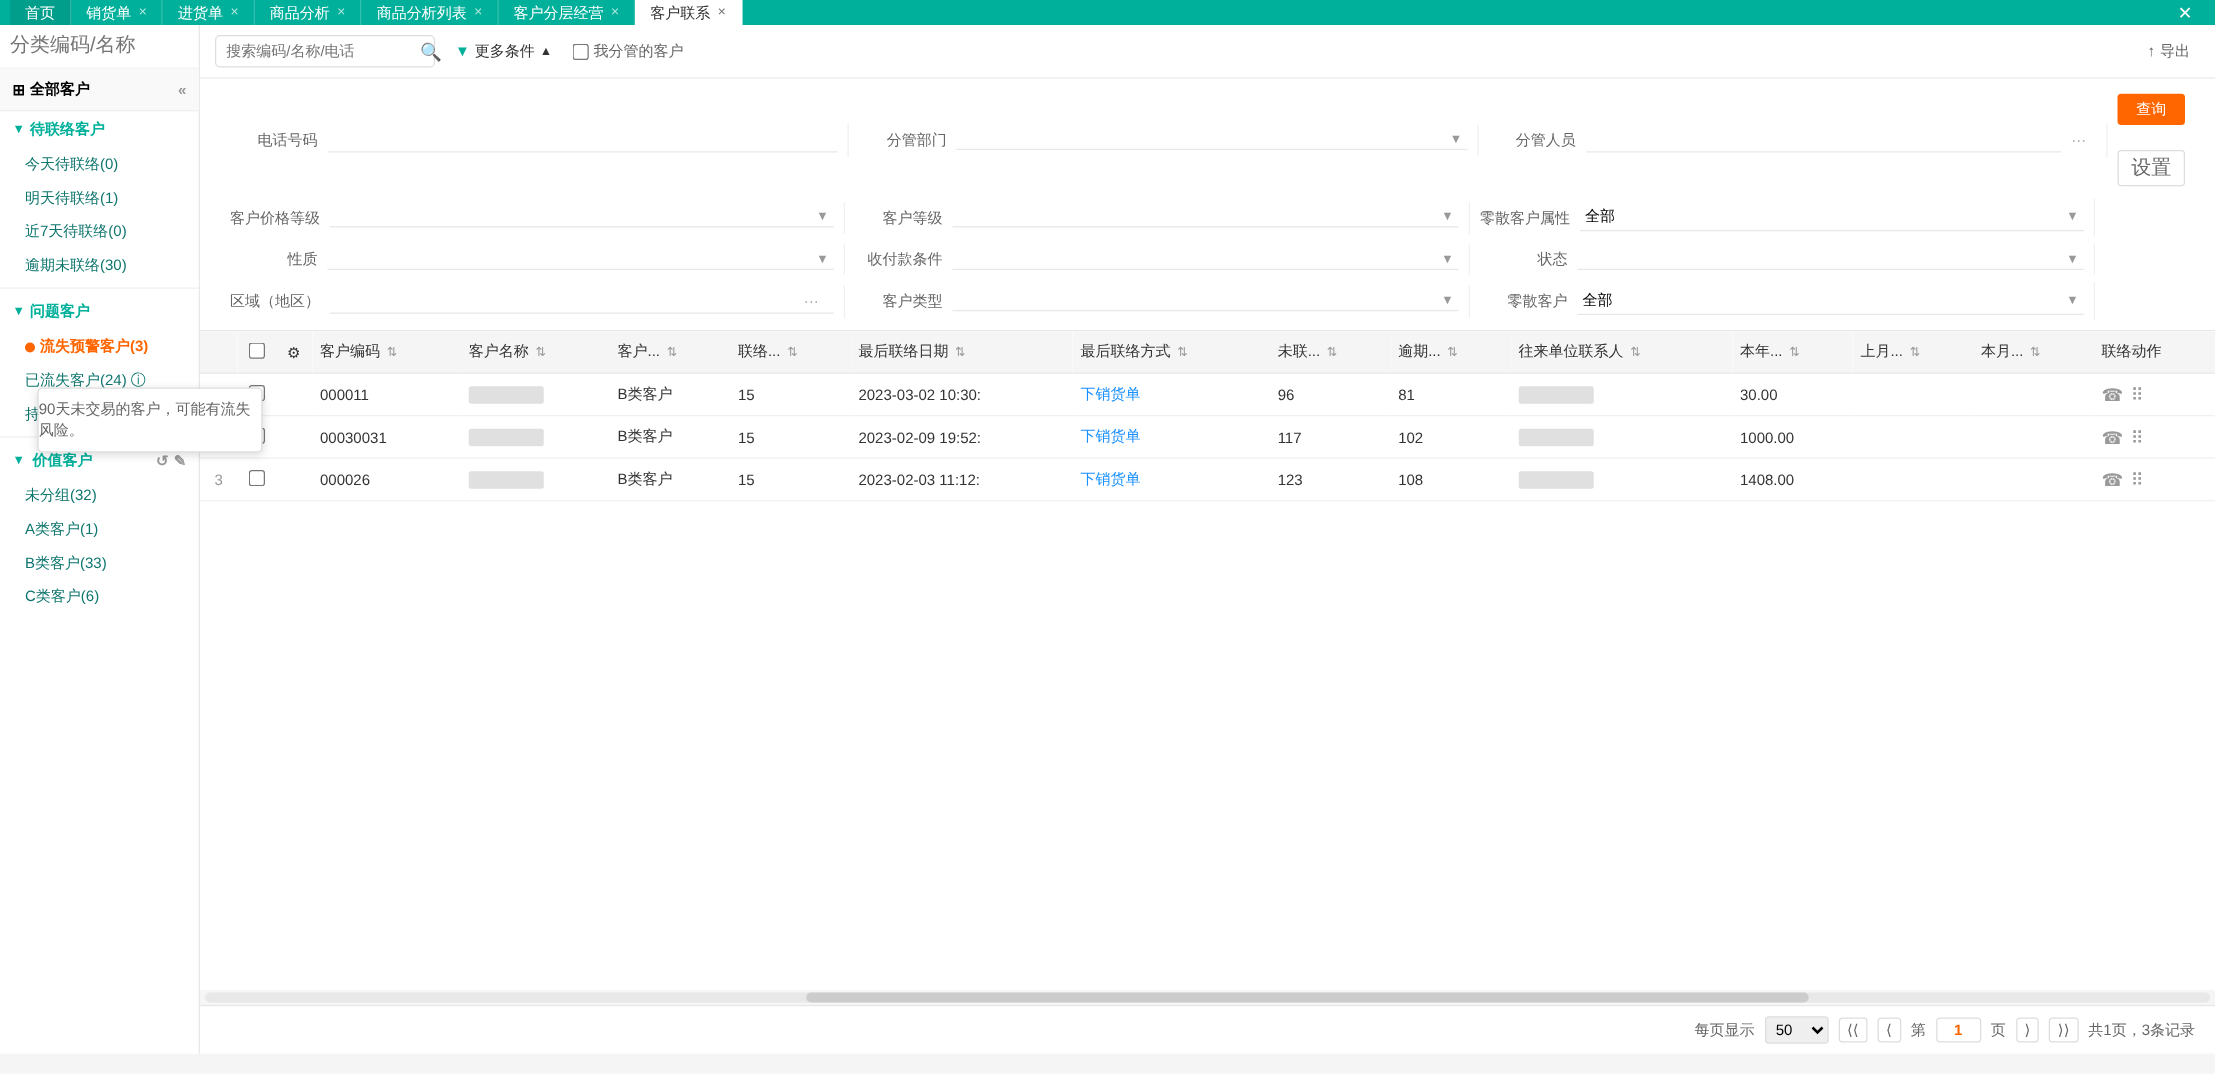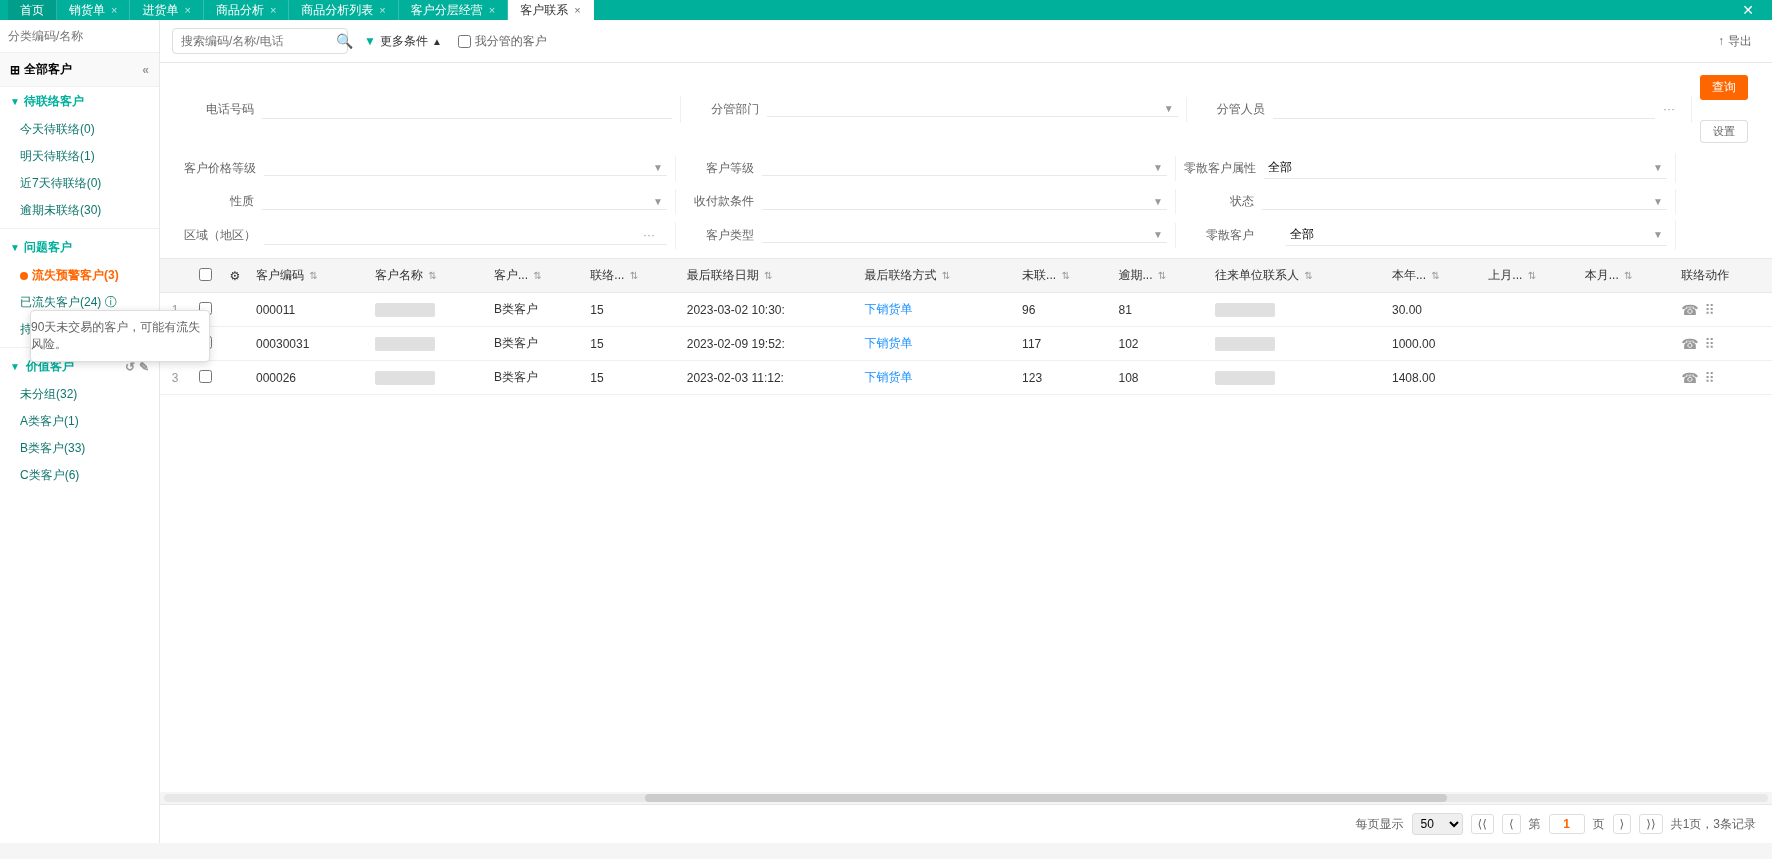--- a/index.html
+++ b/index.html
@@ -45,21 +45,21 @@
       border-right: 1px solid #e8e8e8;
       display: flex; flex-direction: column;
       flex-shrink: 0;
     }
     .sidebar-search {
       display: flex; align-items: center;
       padding: 8px;
       border-bottom: 1px solid #f0f0f0;
     }
     .sidebar-search input {
-      border: none; outline: none; flex: 1; font-size: 12px; color: #666;
+      border: none; outline: none; flex: 1; font-size: 16px; color: #666;
       background: transparent;
     }
     .search-icon-sidebar { color: #ccc; font-size: 14px; cursor: pointer; }
     .sidebar-all-customers {
       display: flex; align-items: center; justify-content: space-between;
       padding: 8px 10px;
       background: #f9f9f9;
       border-bottom: 1px solid #f0f0f0;
       font-weight: bold; font-size: 13px;
     }
@@ -172,21 +172,21 @@
       display: flex; flex-direction: column; gap: 20px;
       justify-content: center; padding: 4px 8px;
       min-width: 60px;
     }
     .query-btn {
       background: #ff6600; color: white; border: none; border-radius: 3px;
       padding: 4px 12px; cursor: pointer; font-size: 12px;
     }
     .settings-btn {
       background: white; color: #666; border: 1px solid #ddd; border-radius: 3px;
-      padding: 3px 10px; cursor: pointer; font-size: 11px; text-align: center;
+      padding: 3px 10px; cursor: pointer; font-size: 16px; text-align: center;
     }
 
     
     .table-area {
       flex: 1; overflow: auto; background: white; margin: 0;
     }
     table {
       width: 100%; border-collapse: collapse; font-size: 12px;
     }
     thead tr {
@@ -441,21 +441,21 @@
             <span class="filter-more">···</span>
           </div>
         </div>
         <div class="filter-field" style="flex:1.5;">
           <span class="filter-label">客户类型</span>
           <div class="filter-select">
             <span class="placeholder"></span>
             <span class="down-arrow">▼</span>
           </div>
         </div>
-        <div class="filter-field" style="flex:1.5;gap:24px;">
+        <div class="filter-field" style="flex:1.5;">
           <span class="filter-label">零散客户</span>
           <div class="filter-select">
             <span>全部</span>
             <span class="down-arrow">▼</span>
           </div>
         </div>
         <div style="min-width:80px;"></div>
       </div>
     </div>
 

